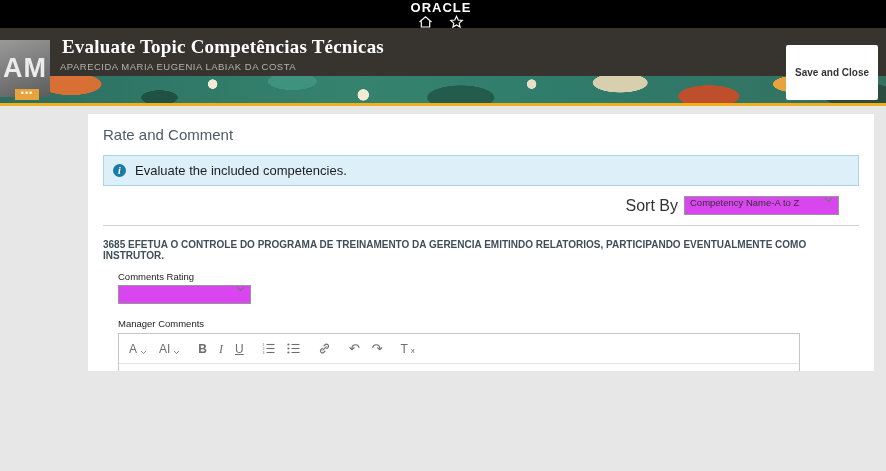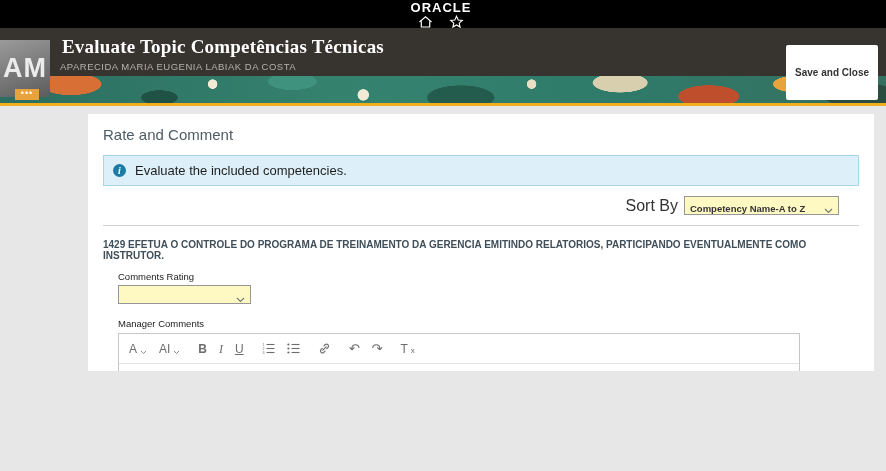--- a/index.html
+++ b/index.html
@@ -59,22 +59,22 @@
   .info-banner { margin-top:12px; display:flex; align-items:center; gap:9px;
     background:#ddf0f9; border:1px solid #a9d5e8; padding:7px 9px; }
   .info-icon { width:13px; height:13px; border-radius:50%; background:#1b7ba5; color:#fff;
     font-family:"Liberation Serif","DejaVu Serif",serif; font-style:italic; font-weight:bold;
     font-size:10px; display:flex; align-items:center; justify-content:center; flex:0 0 13px; }
   .info-text { font-size:13px; color:#1e1e1e; }
 
   .sort-row { margin-top:10px; display:flex; justify-content:flex-end; align-items:center;
     gap:6px; padding-right:20px; }
   .sort-label { font-size:16px; color:#333; }
-  .select { height:19px; border:1px solid #979797; background:#fef9c3; display:flex;
-    align-items:flex-end; justify-content:space-between; padding:0 5px; cursor:pointer;font-weight:bold; }
+  .select { height:19px; border:1px solid #979797; background:#d946ef; display:flex;
+    align-items:flex-start; justify-content:space-between; padding:0 5px; cursor:pointer; }
   .sort-select { width:155px; }
   .select-value { font-size:9.5px; color:#333; white-space:nowrap; overflow:hidden; }
 
   .divider { border:none; border-top:1px solid #d2d2d2; margin:10px 0 0; }
   .competency-title { margin-top:13px; font-size:10px; font-weight:bold; color:#3f4e59; }
   .field-block { margin-left:15px; }
   .field-label { display:block; margin-top:10px; font-size:9.5px; color:#222; }
   .comments-label { margin-top:14px; }
   .rating-select { width:133px; margin-top:3px; }
 
@@ -145,21 +145,21 @@
       <div class="select sort-select">
         <span class="select-value">Competency Name-A to Z</span>
         <svg width="9" height="6" viewBox="0 0 9 6">
           <path d="M1 1 L4.5 4.5 L8 1" fill="none" stroke="#777" stroke-width="1.1"></path>
         </svg>
       </div>
     </div>
 
     <hr class="divider">
 
-    <div class="competency-title">1429 EFETUA O CONTROLE DO PROGRAMA DE TREINAMENTO DA GERENCIA EMITINDO RELATORIOS, PARTICIPANDO EVENTUALMENTE COMO INSTRUTOR.</div>
+    <div class="competency-title">3685 EFETUA O CONTROLE DO PROGRAMA DE TREINAMENTO DA GERENCIA EMITINDO RELATORIOS, PARTICIPANDO EVENTUALMENTE COMO INSTRUTOR.</div>
 
     <div class="field-block">
       <label class="field-label">Comments Rating</label>
       <div class="select rating-select">
         <span class="select-value"></span>
         <svg width="9" height="6" viewBox="0 0 9 6">
           <path d="M1 1 L4.5 4.5 L8 1" fill="none" stroke="#777" stroke-width="1.1"></path>
         </svg>
       </div>
 

